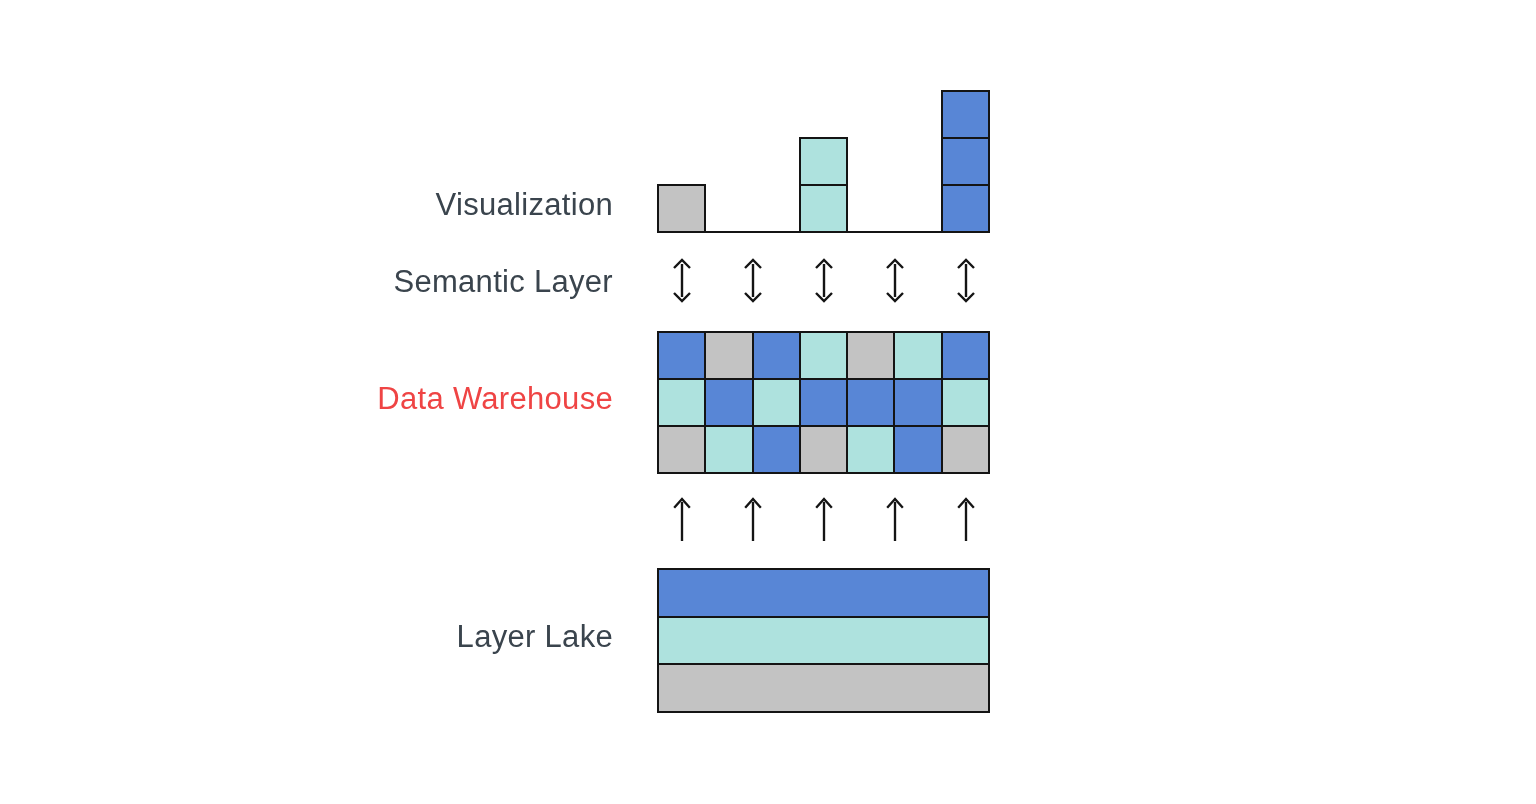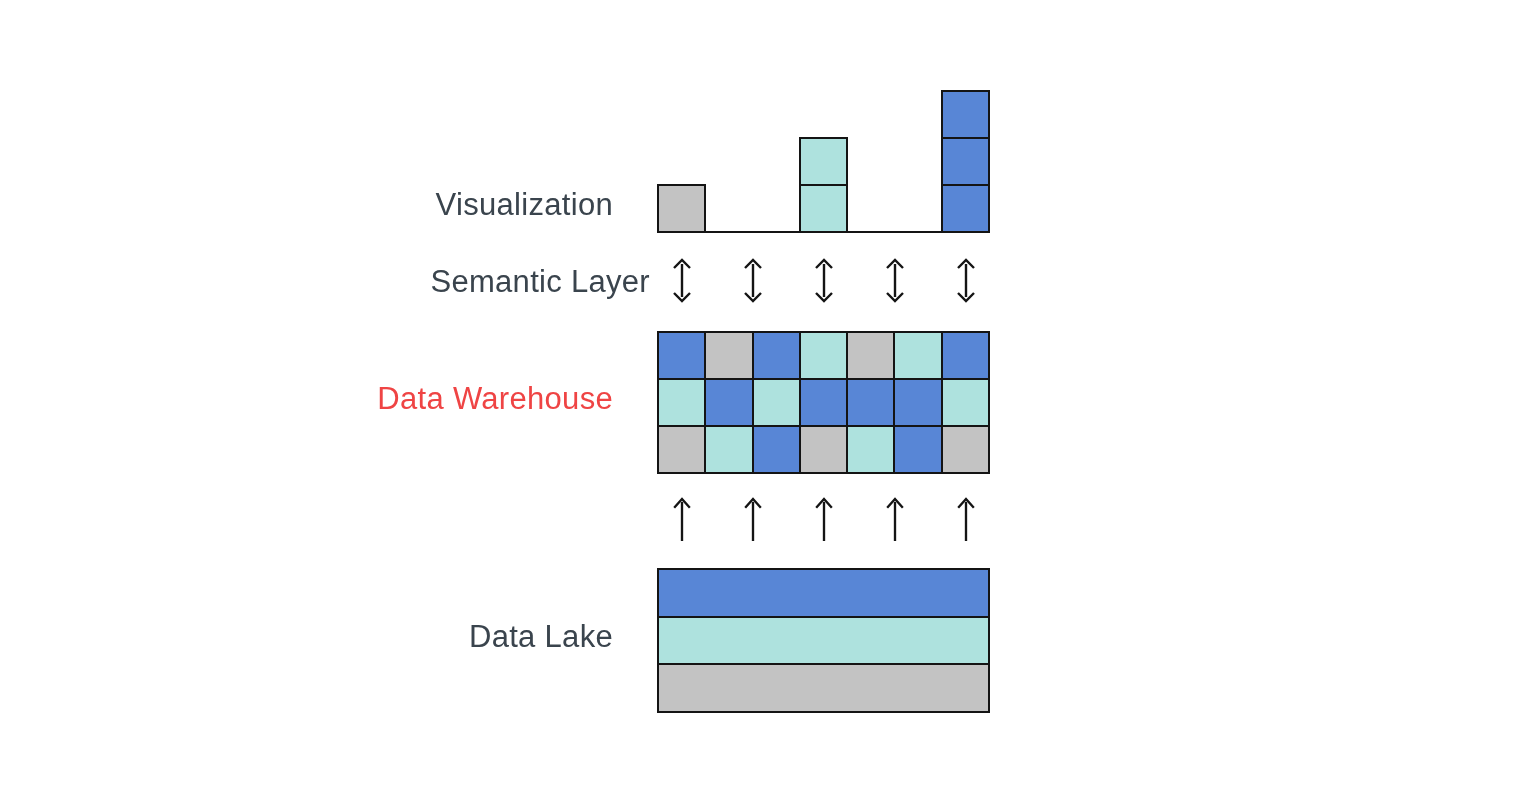--- a/index.html
+++ b/index.html
@@ -97,25 +97,25 @@
   }
   .lake-stripe { width: 100%; height: 100%; }
 </style>
 </head>
 <body>
 
 <div id="stage">
 
   <div class="layer-label" id="label-visualization" style="color: rgb(58, 68, 77);">Visualization</div>
 
-  <div class="layer-label" id="label-semantic" style="color: rgb(58, 68, 77); margin-left: 37px;">Semantic Layer</div>
+  <div class="layer-label" id="label-semantic" style="color: rgb(58, 68, 77);">Semantic Layer</div>
 
   <div class="layer-label" id="label-warehouse" style="color: #ef4444;">Data Warehouse</div>
 
-  <div class="layer-label" id="label-lake" style="color: rgb(58, 68, 77);">Data Lake</div>
+  <div class="layer-label" id="label-lake" style="color: rgb(58, 68, 77);">Layer Lake</div>
 
   <div id="viz-chart">
       <div class="viz-stack" style="left: 0px;">
         <div class="viz-cell" style="background: rgb(195, 195, 195);"></div>
       </div>
       <div class="viz-stack" style="left: 142px;">
         <div class="viz-cell" style="background: rgb(174, 226, 222);"></div>
         <div class="viz-cell" style="background: rgb(174, 226, 222);"></div>
       </div>
       <div class="viz-stack" style="left: 284px;">

